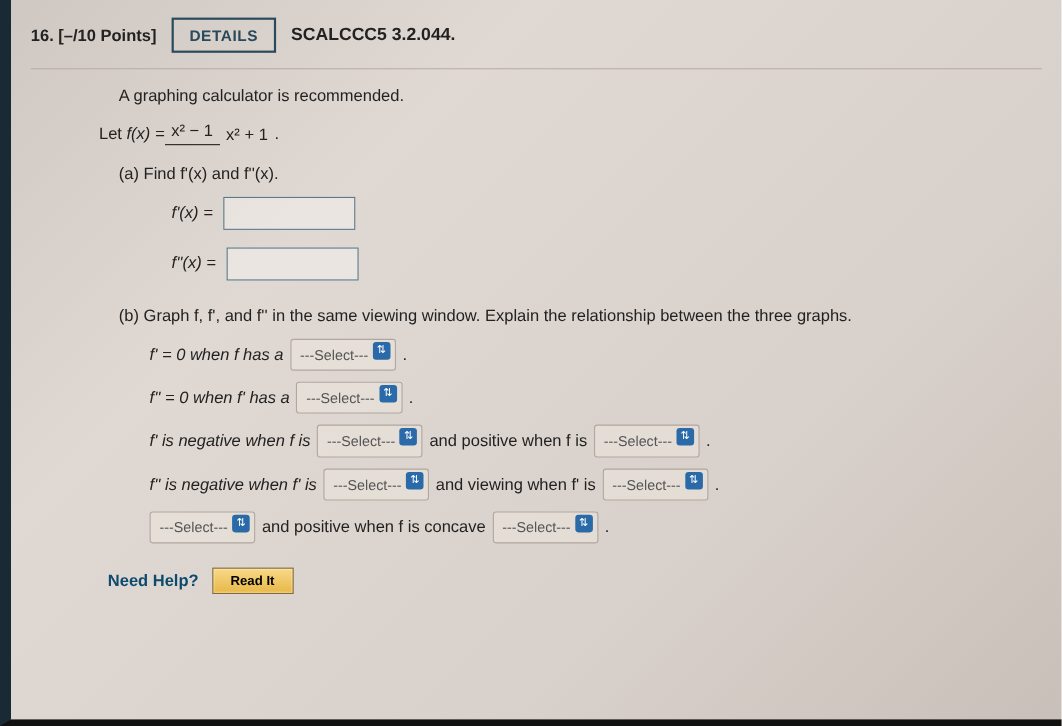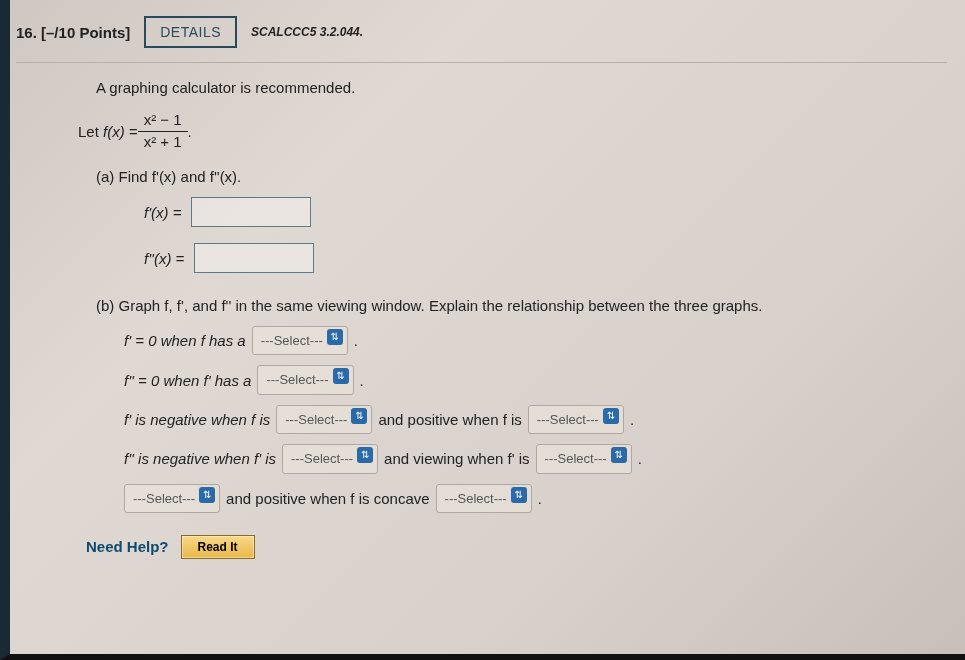--- a/index.html
+++ b/index.html
@@ -10,47 +10,46 @@
     font-family: Arial, Helvetica, sans-serif;
     background: linear-gradient(135deg, #cfc7c2 0%, #e0d8d2 30%, #d8d0ca 70%, #c8bfb8 100%);
     color: #222;
     font-size: 15px;
     position: relative;
     overflow: hidden;
     border-left: 10px solid #1a2a35;
     border-bottom: 6px solid #111;
   }
   .page {
-    padding: 10px 18px 10px 6px;
+    padding: 10px 18px 10px 18px;
   }
   .header-row {
     display: flex;
     align-items: center;
     gap: 14px;
     padding: 6px 0 14px 0;
     border-bottom: 1px solid #b8afa8;
     margin-bottom: 16px;
   }
   .details-btn {
     border: 2px solid #284a5a;
     color: #284a5a;
     background: transparent;
-    font-weight: normal;
+    font-weight: bold;
     padding: 6px 14px;
     font-size: 14px;
     cursor: pointer;
     letter-spacing: 0.5px;
   }
-  .source { font-weight: bold; font-size: 12px; font-style: italic; }
+  .source { font-weight: bold; font-size: 16px; }
   .content { padding-left: 80px; padding-right: 10px; }
   .intro { margin-bottom: 16px; font-size: 15px; }
   .let-row { display:flex; align-items:center; gap:0; margin-bottom:18px; margin-left:-18px;}
   .frac {
     display: inline-flex;
-    flex-direction: column;
     align-items: center;
     vertical-align: middle;
     line-height: 1.1;
   }
   .frac .num { border-bottom: 1.5px solid #222; padding: 0 6px 2px 6px; }
   .frac .den { padding: 2px 6px 0 6px; }
   .part-label { margin: 10px 0 12px 0; font-size:15px; }
   .eq-row { display:flex; align-items:center; gap:10px; margin:0 0 16px 48px; }
   .answer-box {
     display:inline-block;

